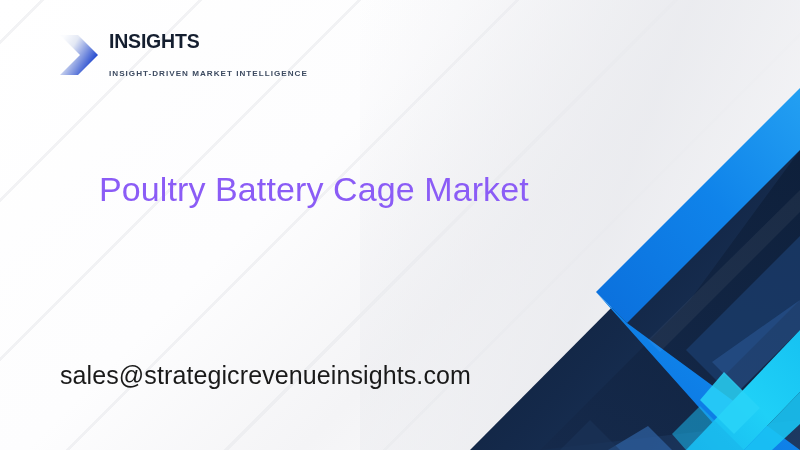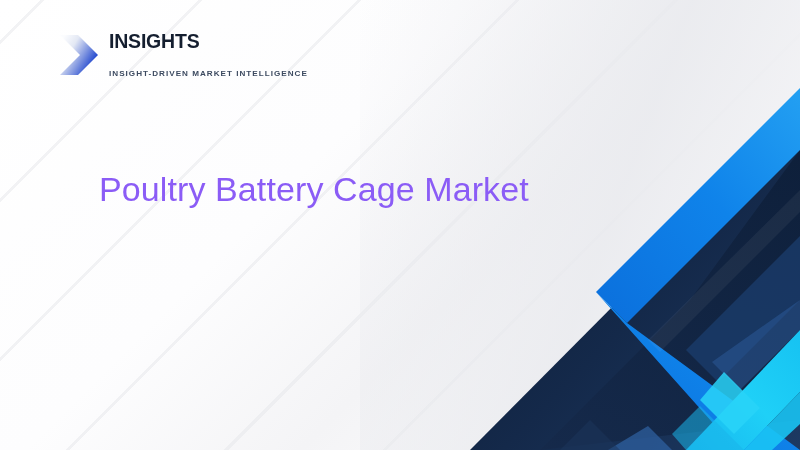--- a/index.html
+++ b/index.html
@@ -219,14 +219,15 @@
       <path d="M2,2 L20,2 L40,22 L20,42 L2,42 L22,22 Z" fill="url(#gLogo)"></path>
     </svg>
     <div class="logo-text">
       <div class="logo-line1">INSIGHTS</div>
       <div class="logo-tagline">INSIGHT-DRIVEN MARKET INTELLIGENCE</div>
     </div>
   </div>
 
   <h1 class="title">Poultry Battery Cage Market</h1>
 
+  <div class="email">sales@strategicrevenueinsights.com</div>
 
 </div>
 
 </body></html>

